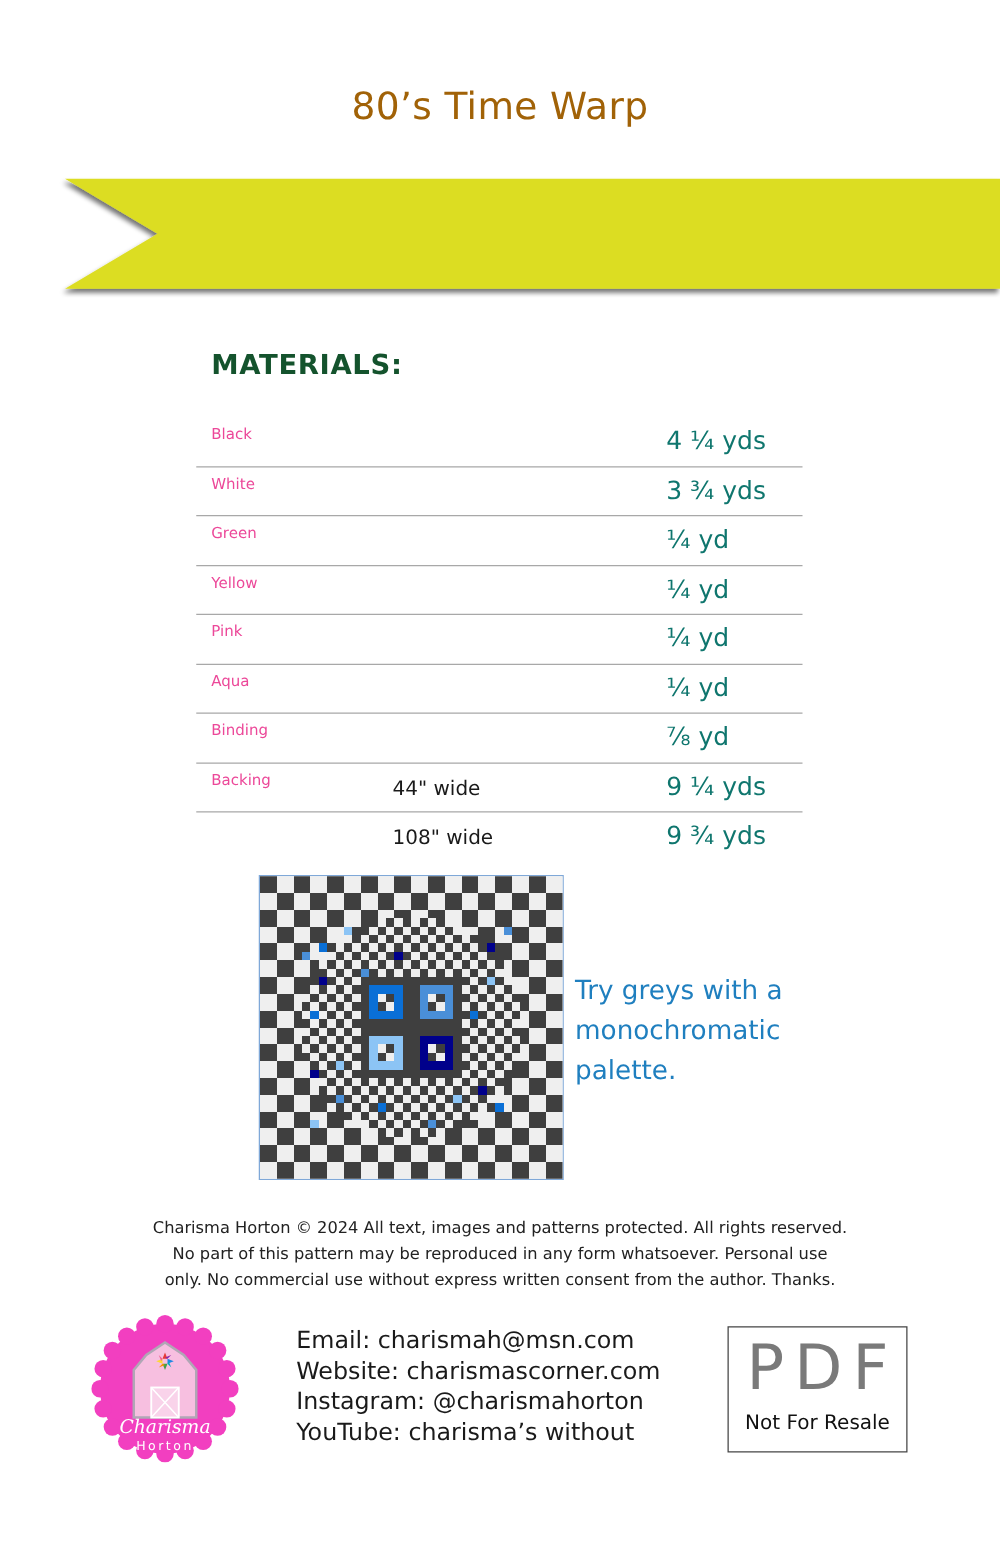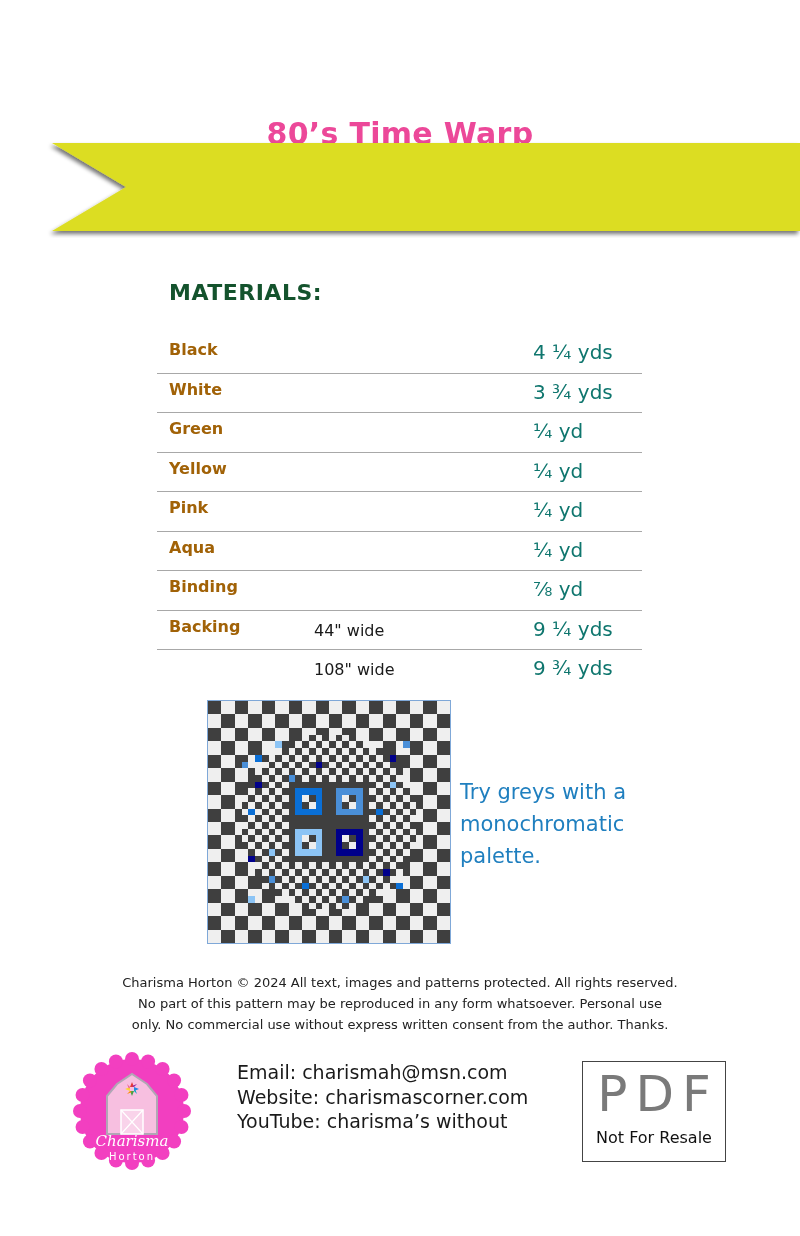--- a/index.html
+++ b/index.html
@@ -1,28 +1,28 @@
 <!DOCTYPE html>
 <html><head>
 <meta charset="utf-8">
 <style>
   html, body { margin: 0; padding: 0; background: #ffffff; }
   body { width: 800px; height: 1236px; position: relative; overflow: hidden;
          font-family: "DejaVu Sans", sans-serif; color: #1a1a1a; }
   .title { position: absolute; top: 68px; left: 0; width: 800px; text-align: center;
-           font-size: 30px; font-weight: bold; letter-spacing: 0.3px; color: #ec4899; margin-top: 48px; }
+           font-size: 30px; font-weight: normal; letter-spacing: 0.3px; color: #a16207; }
   .subtitle { position: absolute; top: 110px; left: 0; width: 800px; text-align: center;
               font-size: 14px; color: #222; margin-top: 44px; }
   .banner { position: absolute; left: 0; top: 138px; width: 800px; height: 100px; }
   .materials-heading { position: absolute; left: 169px; top: 280px; font-size: 22px;
                        font-weight: bold; letter-spacing: 0.5px; color: #14532d; }
   .mat-table { position: absolute; left: 157px; top: 334px; width: 485px; }
   .mat-row { position: relative; height: 38.5px; border-bottom: 1.5px solid #a8a8a8; }
   .mat-row.last { border-bottom: none; }
-  .mat-name { position: absolute; left: 12px; top: 6px; font-size: 16px; color: #a16207; font-weight: bold; }
+  .mat-name { position: absolute; left: 12px; top: 6px; font-size: 12px; color: #ec4899; }
   .mat-note { position: absolute; left: 157px; top: 10px; font-size: 16px; color: #1a1a1a; }
   .mat-qty { position: absolute; left: 376px; top: 6px; font-size: 20px; color: #0f766e; }
   .quilt { position: absolute; left: 207px; top: 700px; width: 244px; height: 244px;
            border: 1px solid #7fa8d8; box-sizing: border-box; }
   .quilt svg { display: block; }
   .tip { position: absolute; left: 460px; top: 776px; font-size: 21px; 
          color: #1f7fbf; line-height: 32px; width: 200px; }
   .copyright { position: absolute; left: 100px; top: 972px; width: 600px; text-align: center;
                font-size: 13px; line-height: 21px; color: #222; }
   .logo { position: absolute; left: 73px; top: 1052px; width: 118px; height: 118px; }
@@ -855,19 +855,20 @@
       <polygon points="-5,-5 -2,-2 -3,0" fill="#f06292"></polygon>
     </g>
     <text x="59" y="94" text-anchor="middle" font-family="DejaVu Serif, serif" font-style="italic" font-size="15" fill="#ffffff">Charisma</text>
     <text x="59" y="108" text-anchor="middle" font-family="DejaVu Sans, sans-serif" font-size="10" letter-spacing="2" fill="#ffffff">Horton</text>
   </svg>
 </div>
 
 <div class="contacts">
   <div>Email: charismah@msn.com</div>
   <div>Website: charismascorner.com</div>
+  <div>Instagram: @charismahorton</div>
   <div>YouTube: charisma’s without</div>
 </div>
 
 <div class="pdf-box">
   <div class="pdf-big">PDF</div>
   <div class="pdf-small">Not For Resale</div>
 </div>
 
 </body></html>

